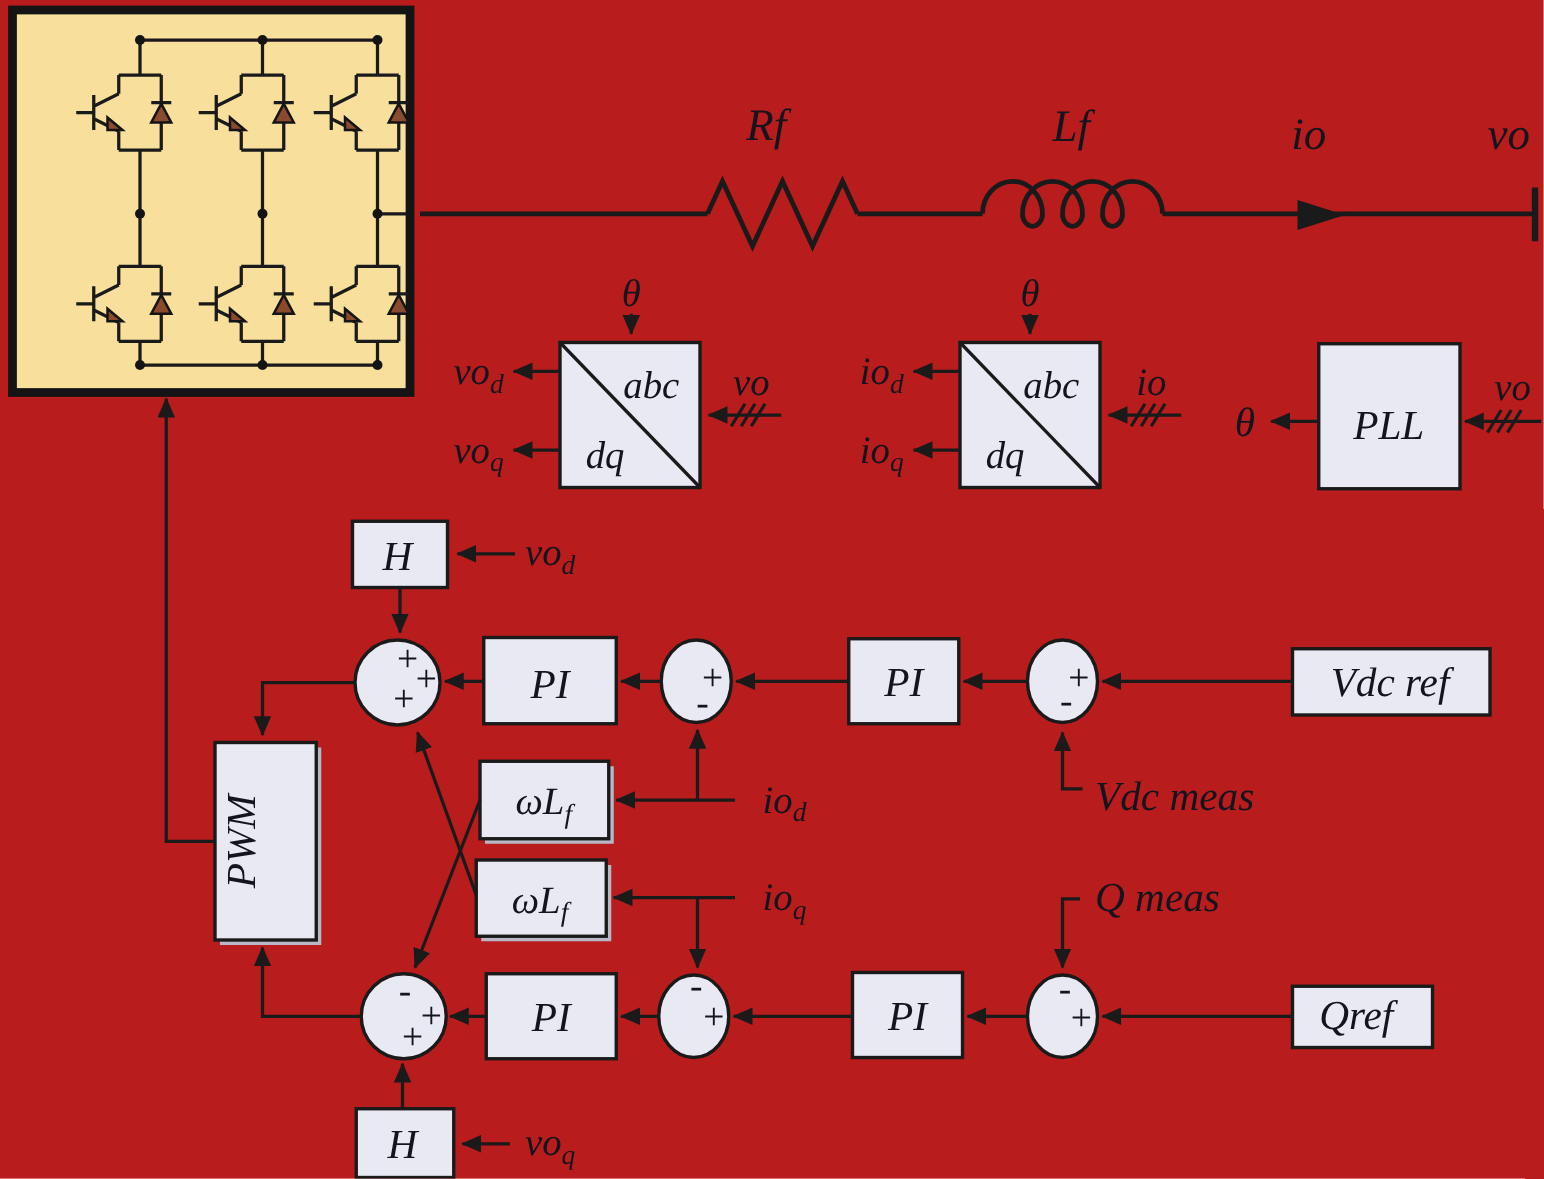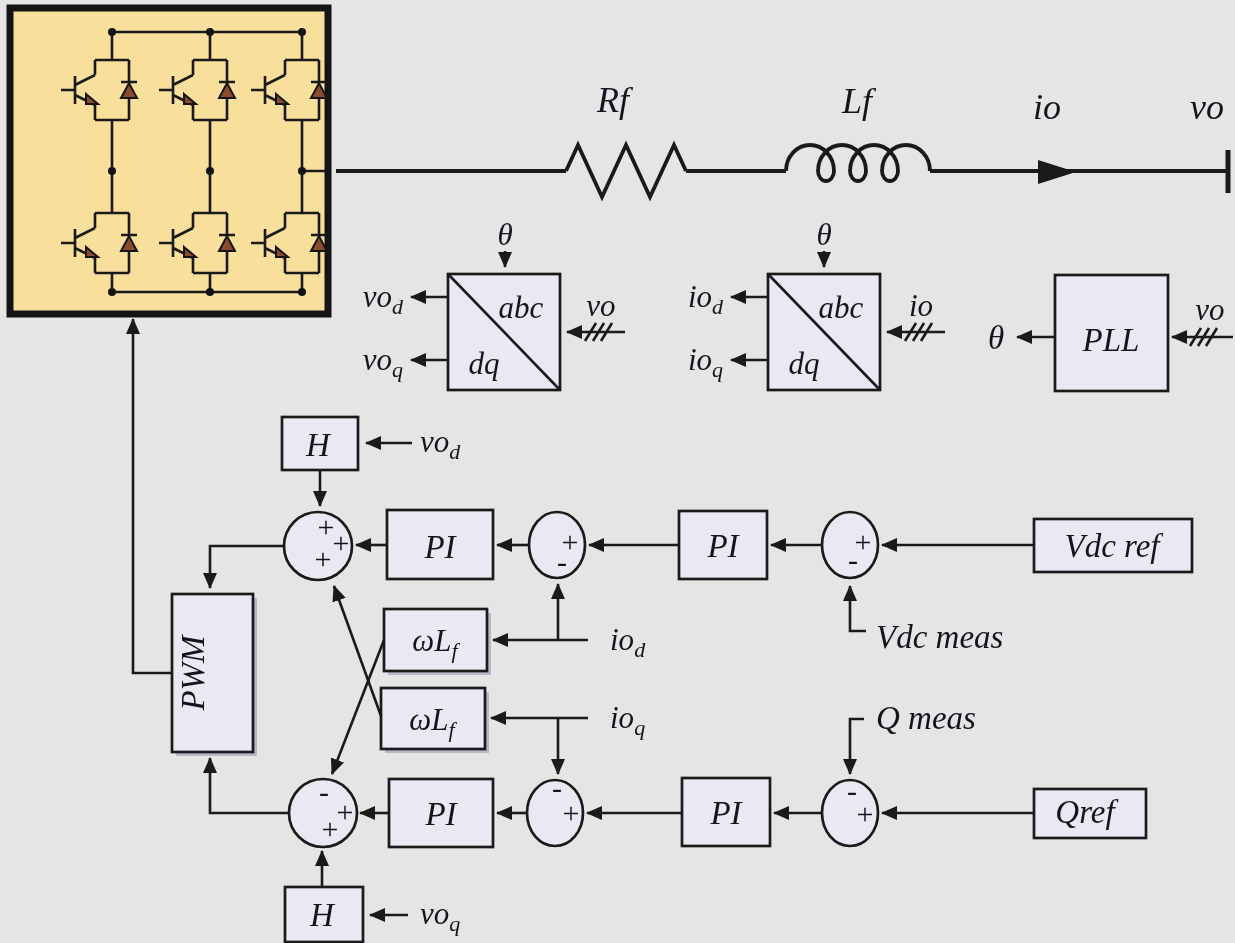--- a/index.html
+++ b/index.html
@@ -1,17 +1,17 @@
 <!DOCTYPE html>
 <html style="--line: #1a1a1a; --bf: #e9e9f4; --inv: #f8df9c; --diode: #8a4a2e;"><head>
 <meta charset="utf-8">
 <style>
   :root{ --line:#1a1a1a; --bf:#e9e9f4; --inv:#f8df9c; --diode:#8a4a2e; }
   html,body{margin:0;padding:0;background:#ffffff;}
-  .stage{width:1235px;height:943px;position:relative;background:#e5e5e5;}
+  .stage{width:1235px;height:943px;position:relative;background:#b91c1c;}
   svg{display:block}
   .w  { stroke:var(--line); stroke-width:2.6; fill:none; }
   .w4 { stroke:var(--line); stroke-width:3.8; fill:none; }
   .inv{ fill:var(--inv); stroke:#141414; stroke-width:7; }
   .blk{ fill:var(--bf); stroke:var(--line); stroke-width:2.7; }
   .shadow{ fill:#b7b7c6; stroke:none; }
   .dot{ fill:#141414; stroke:none; }
   .lbl{ font:italic 31px "Liberation Serif", serif; fill:#14141e; }
   .big{ font-size:36px; }
   .med{ font-size:33px; }

